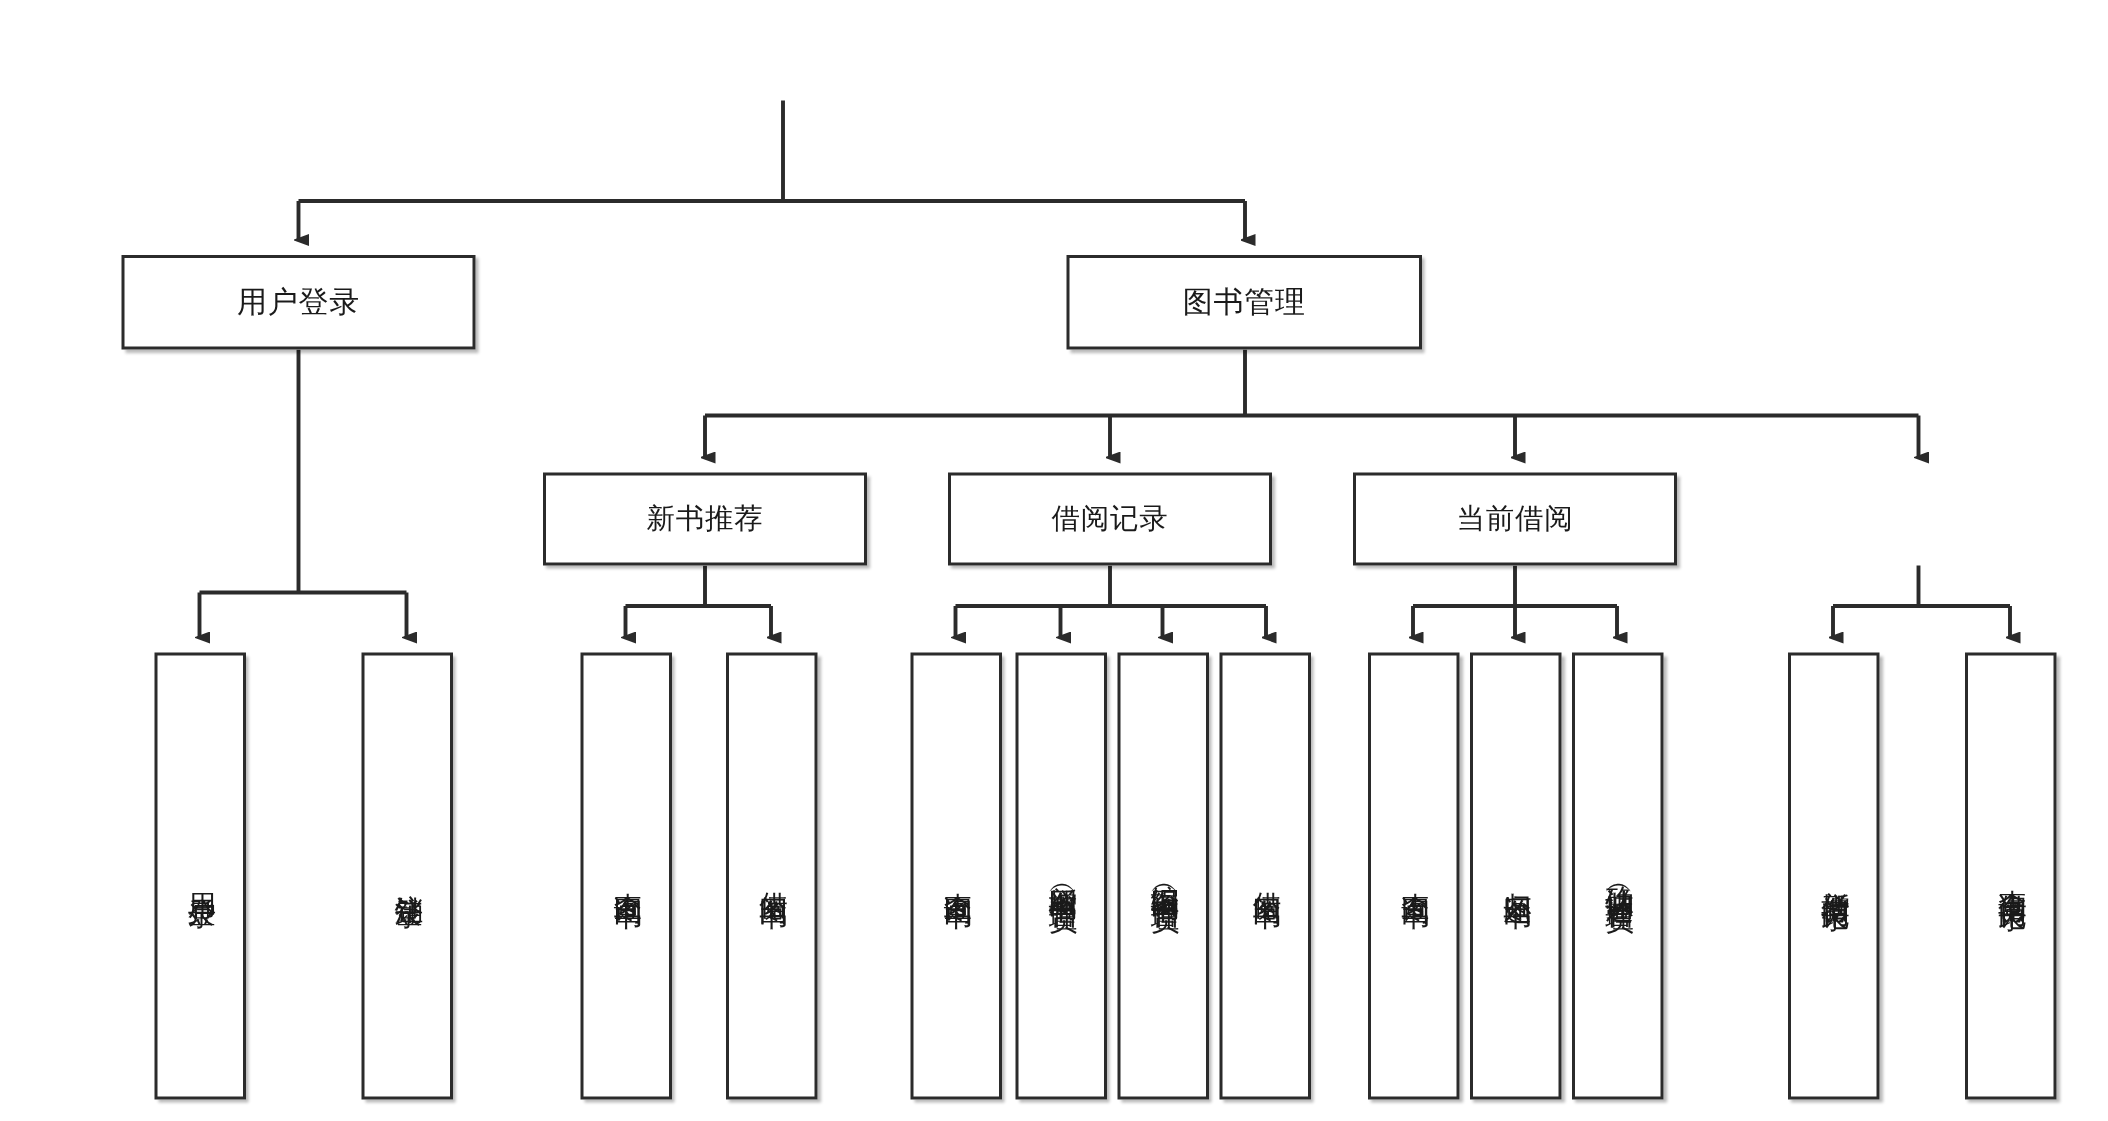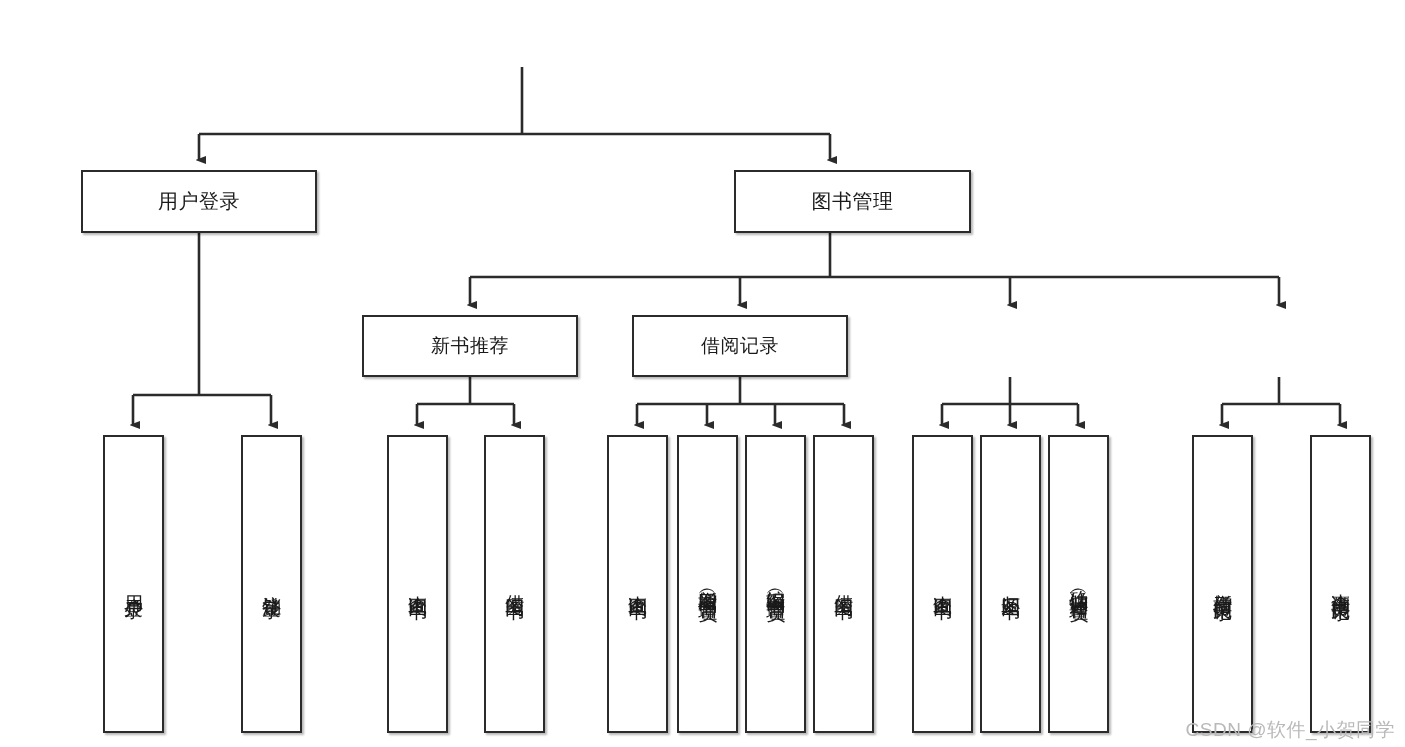--- a/index.html
+++ b/index.html
@@ -119,29 +119,32 @@
       <path d="M1222,404 L1340,404"></path>
       <path d="M1222,404 L1222,425" marker-end="url(#arrow)"></path>
       <path d="M1340,404 L1340,425" marker-end="url(#arrow)"></path>
     </g>
   </svg>
 
 
   <div class="node level1" style="left:81px; top:170px; width:236px; height:63px;">
     <span class="node-label">用户登录</span>
   </div>
-  <div class="node level1" style="left:734px; top:170px; width:237px; height:63px;">
+  <div class="node level1" style="left:711px; top:170px; width:237px; height:63px;">
     <span class="node-label">图书管理</span>
   </div>
 
   <div class="node level2" style="left:362px; top:315px; width:216px; height:62px;">
     <span class="node-label">新书推荐</span>
   </div>
   <div class="node level2" style="left:632px; top:315px; width:216px; height:62px;">
     <span class="node-label">借阅记录</span>
+  </div>
+  <div class="node level2" style="left:902px; top:315px; width:216px; height:62px;">
+    <span class="node-label">当前借阅</span>
   </div>
 
   <div class="node leaf" style="left:103px; top:435px; width:61px; height:298px;">
     <span class="node-label">用户登录</span>
   </div>
   <div class="node leaf" style="left:241px; top:435px; width:61px; height:298px;">
     <span class="node-label">注销登录</span>
   </div>
 
   <div class="node leaf" style="left:387px; top:435px; width:61px; height:298px;">
@@ -174,15 +177,14 @@
     <span class="node-label">确认归还（管理员）</span>
   </div>
 
   <div class="node leaf" style="left:1192px; top:435px; width:61px; height:298px;">
     <span class="node-label">新增借阅记录</span>
   </div>
   <div class="node leaf" style="left:1310px; top:435px; width:61px; height:298px;">
     <span class="node-label">查询借阅记录</span>
   </div>
 
-  <div class="watermark">CSDN @软件_小贺同学</div>
 
 </div>
 
 </body></html>

